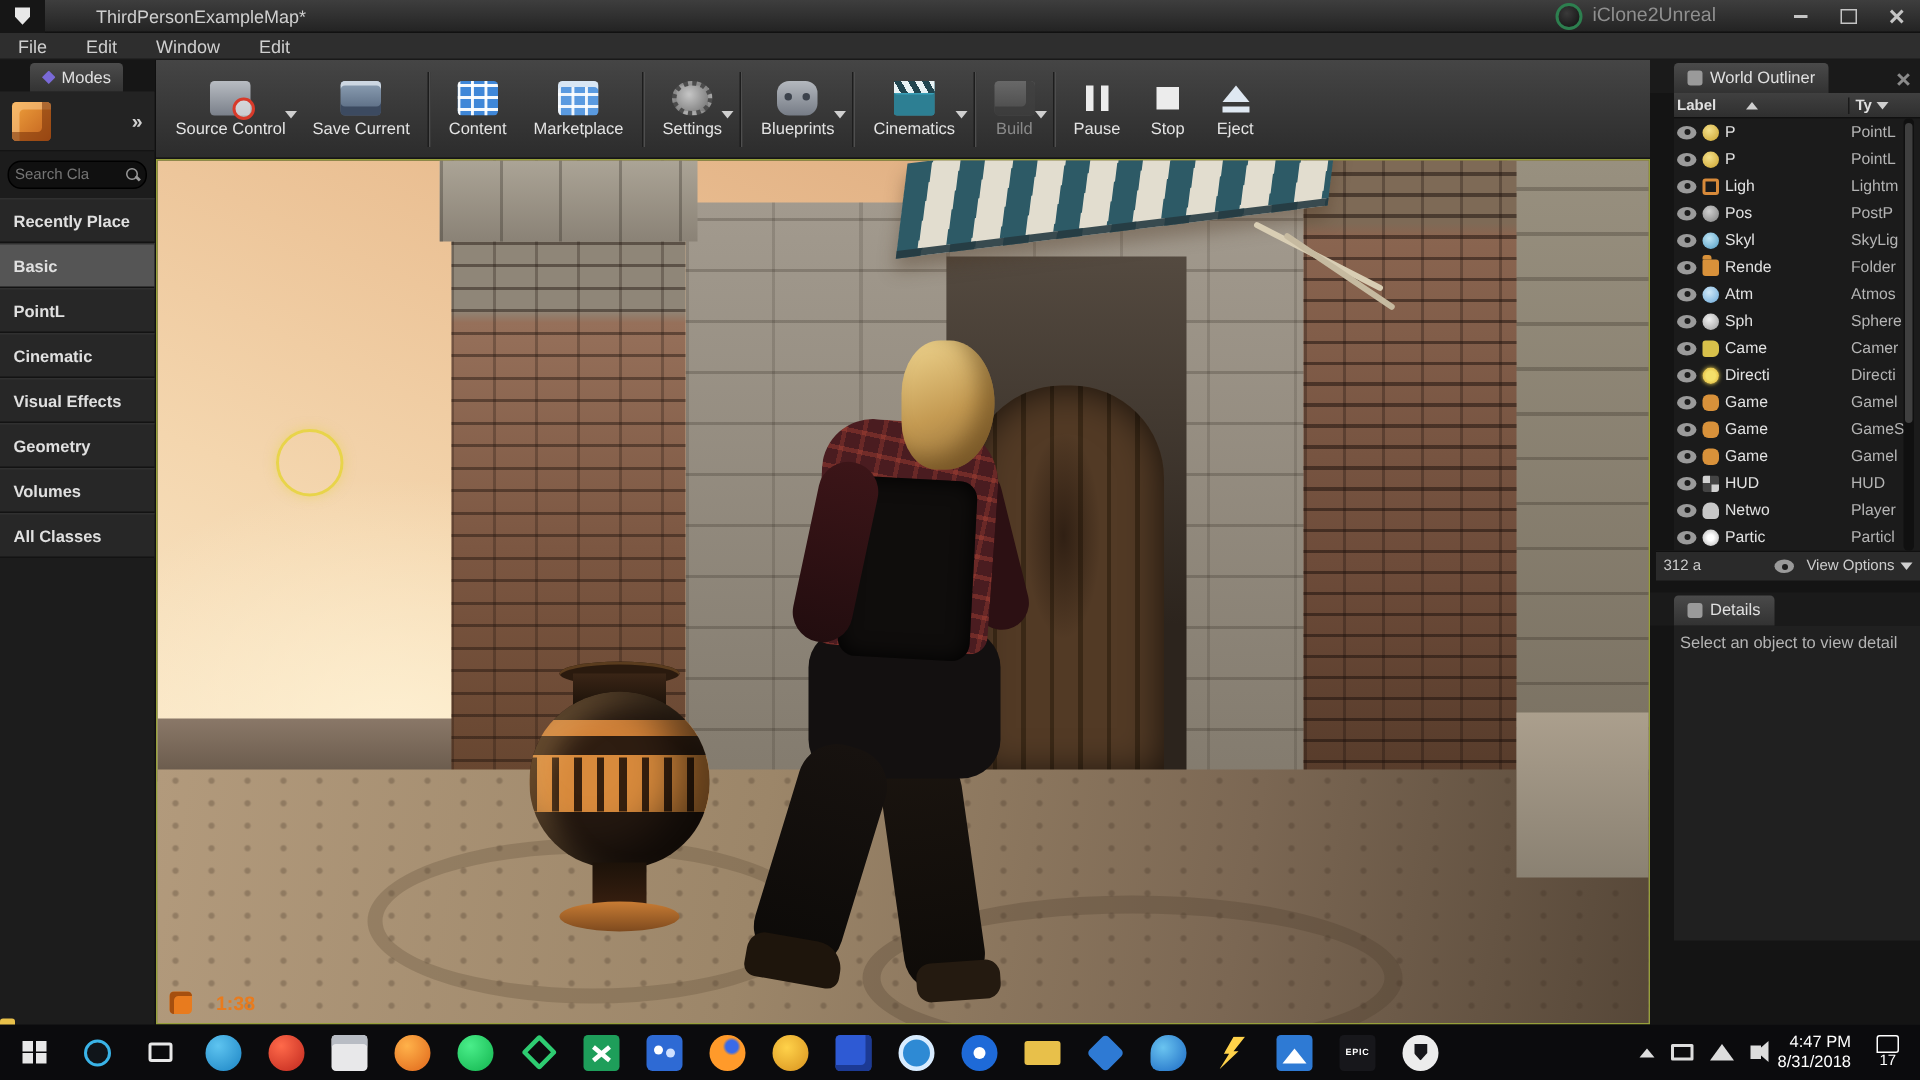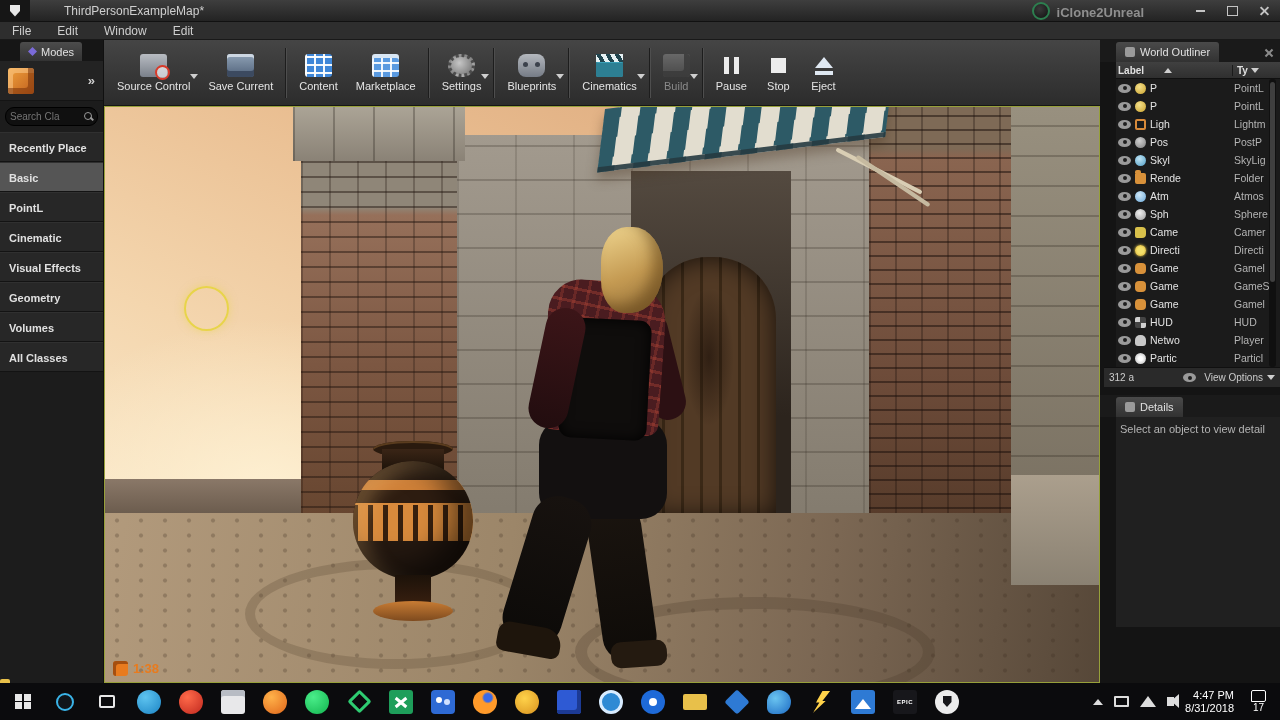--- a/index.html
+++ b/index.html
@@ -7,21 +7,21 @@
   body { font-family:"Liberation Sans","DejaVu Sans",sans-serif; background:#000; }
   .screen { position:relative; width:1280px; height:720px; background:#202020; overflow:hidden; }
   .abs { position:absolute; }
 
   
   .titlebar { position:absolute; left:0; top:0; width:1280px; height:22px;
     background:linear-gradient(#3e3e3e,#232323); display:flex; align-items:center; border-bottom:1px solid #111; }
   .ue-chip { width:30px; height:22px; background:#161616; display:flex; align-items:center; justify-content:center; }
   .keystone { width:10px; height:12px; background:#e8e8e8; clip-path:polygon(0 0,100% 0,100% 55%,50% 100%,0 55%); }
   .win-title { color:#cfcfcf; font-size:12px; margin-left:34px; }
-  .brand { margin-left:auto; display:flex; align-items:flex-end; gap:7px; margin-right:40px;font-weight:bold; }
+  .brand { margin-left:auto; display:flex; align-items:flex-start; gap:7px; margin-right:40px; }
   .brand-logo { width:18px; height:18px; border-radius:50%; background:radial-gradient(circle at 40% 35%, #3a3a3a, #101010); border:2px solid #2d7f4f; }
   .brand-name { color:#8f8f8f; font-size:13px; }
   .winbtns { display:flex; height:100%; }
   .wb { width:32px; height:100%; display:flex; align-items:center; justify-content:center; position:relative; }
   .wb-min::after { content:""; width:9px; height:2px; background:#c4c4c4; }
   .wb-max::after { content:""; width:9px; height:8px; border:1px solid #c4c4c4; }
   .wb-close::before, .wb-close::after { content:""; position:absolute; width:11px; height:2px; background:#c4c4c4; }
   .wb-close::before { transform:rotate(45deg); } .wb-close::after { transform:rotate(-45deg); }
 
   
@@ -144,21 +144,21 @@
   .c-hips { left:36px; top:192px; width:128px; height:100px; border-radius:26px; background:#131010; }
   .c-leg-f { left:14px; top:268px; width:60px; height:152px; border-radius:26px; transform:rotate(17deg);
     background:linear-gradient(#17120f,#0c0a08); }
   .c-leg-b { left:92px; top:276px; width:54px; height:158px; border-radius:24px; transform:rotate(-8deg);
     background:linear-gradient(#1a140f,#0e0b08); }
   .c-boot-f { left:-6px; top:398px; width:64px; height:30px; border-radius:12px 18px 8px 8px; transform:rotate(10deg); background:#1e150c; }
   .c-boot-b { left:108px; top:414px; width:56px; height:26px; border-radius:10px; transform:rotate(-4deg); background:#241a10; }
 
   .sel-circle { left:79px; top:179px; width:45px; height:45px; border-radius:50%; border:2px solid #e8d44a;
     box-shadow:0 0 8px rgba(232,212,74,.5); }
-  .timer { left:8px; bottom:6px; display:flex; align-items:center; gap:5px; }
+  .timer { left:8px; bottom:6px; display:flex; align-items:center; gap:16px; }
   .timer-icon { width:15px; height:15px; border-radius:3px; background:#e87b1e; box-shadow:inset 3px 3px 0 rgba(120,50,5,.6); }
   .timer-text { color:#e87b1e; font-size:13px; font-weight:bold; }
 
   
   .right-col { position:absolute; left:1100px; top:40px; width:180px; height:643px; background:#141414; }
   .rtabbar { height:22px; background:#1a1a1a; display:flex; align-items:flex-end; padding-left:16px; position:relative; }
   .rtab { display:flex; align-items:center; gap:5px; height:20px; padding:0 9px; background:linear-gradient(#4a4a4a,#323232);
     border-radius:3px 3px 0 0; color:#e0e0e0; font-size:11px; white-space:nowrap; }
   .rtab-ic { width:10px; height:10px; background:#9a9a9a; border-radius:2px; flex:0 0 auto; }
   .tab-x { position:absolute; right:6px; bottom:4px; width:10px; height:10px; }

